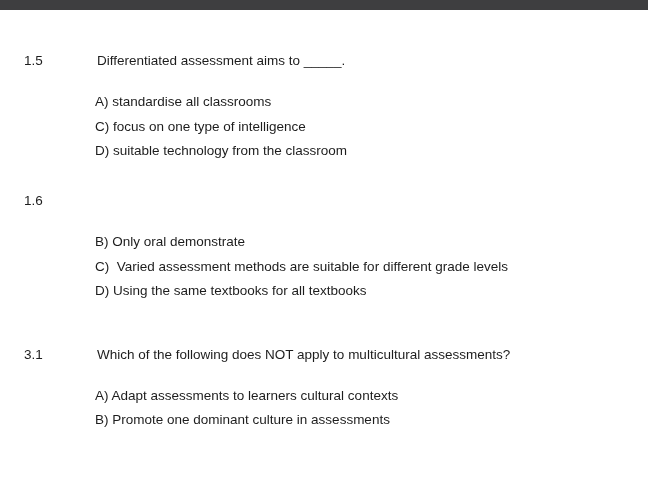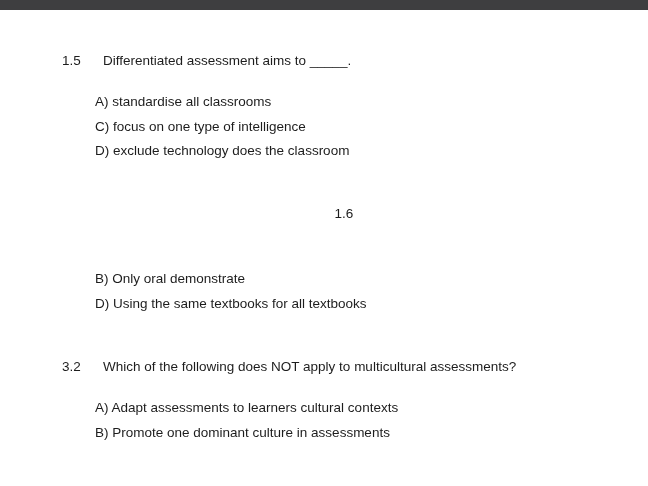--- a/index.html
+++ b/index.html
@@ -19,69 +19,71 @@
     height: 10px;
     width: 100%;
     background: #3e3e40;
   }
   .page {
     background: #ffffff;
   }
   .question-block { margin: 0; }
   .q-row {
     display: flex;
-    align-items: center;
-    padding-left: 62px;
+    align-items: flex-end;
+    padding-left: 24px;
     line-height: 17px;
     margin: 0 0 24px 0;
+    gap: 32px;
   }
   .q-num {
     flex: 0 0 41px;
     width: 41px;
   }
   .q-text {
     flex: 1 1 auto;
     white-space: pre-wrap;
   }
   .option {
     margin: 0 0 7.5px 95px;
     line-height: 17px;
     white-space: pre-wrap;
   }
   #q1 .q-row { margin-top: 42px; }
-  #q2 .q-row { margin-top: 46px; flex-direction: column; }
+  #q2 .q-row { margin-top: 33px; }
   #q3 .q-row { margin-top: 46.5px; }
 </style>
 </head>
 <body>
 
 <div class="top-bar" style="background: rgb(62, 62, 64);"></div>
 
 <main class="page">
 
   <section class="question-block" id="q1">
     <div class="q-row">
       <span class="q-num">1.5</span>
       <span class="q-text">Differentiated assessment aims to _____.</span>
     </div>
     <p class="option">A) standardise all classrooms</p>
     <p class="option">C) focus on one type of intelligence</p>
-    <p class="option">D) exclude technology does the classroom</p>
+    <p class="option">D) suitable technology from the classroom</p>
   </section>
 
   <section class="question-block" id="q2">
     <div class="q-row">
       <span class="q-num">1.6</span>
     </div>
     <p class="option">B) Only oral demonstrate</p>
+    <p class="option">C)  Varied assessment methods are suitable for different grade levels</p>
     <p class="option">D) Using the same textbooks for all textbooks</p>
   </section>
 
   <section class="question-block" id="q3">
     <div class="q-row">
-      <span class="q-num">3.2</span>
+      <span class="q-num">3.1</span>
       <span class="q-text">Which of the following does NOT apply to multicultural assessments?</span>
     </div>
     <p class="option">A) Adapt assessments to learners cultural contexts</p>
     <p class="option">B) Promote one dominant culture in assessments</p>
   </section>
 
 </main>
 
 </body></html>

